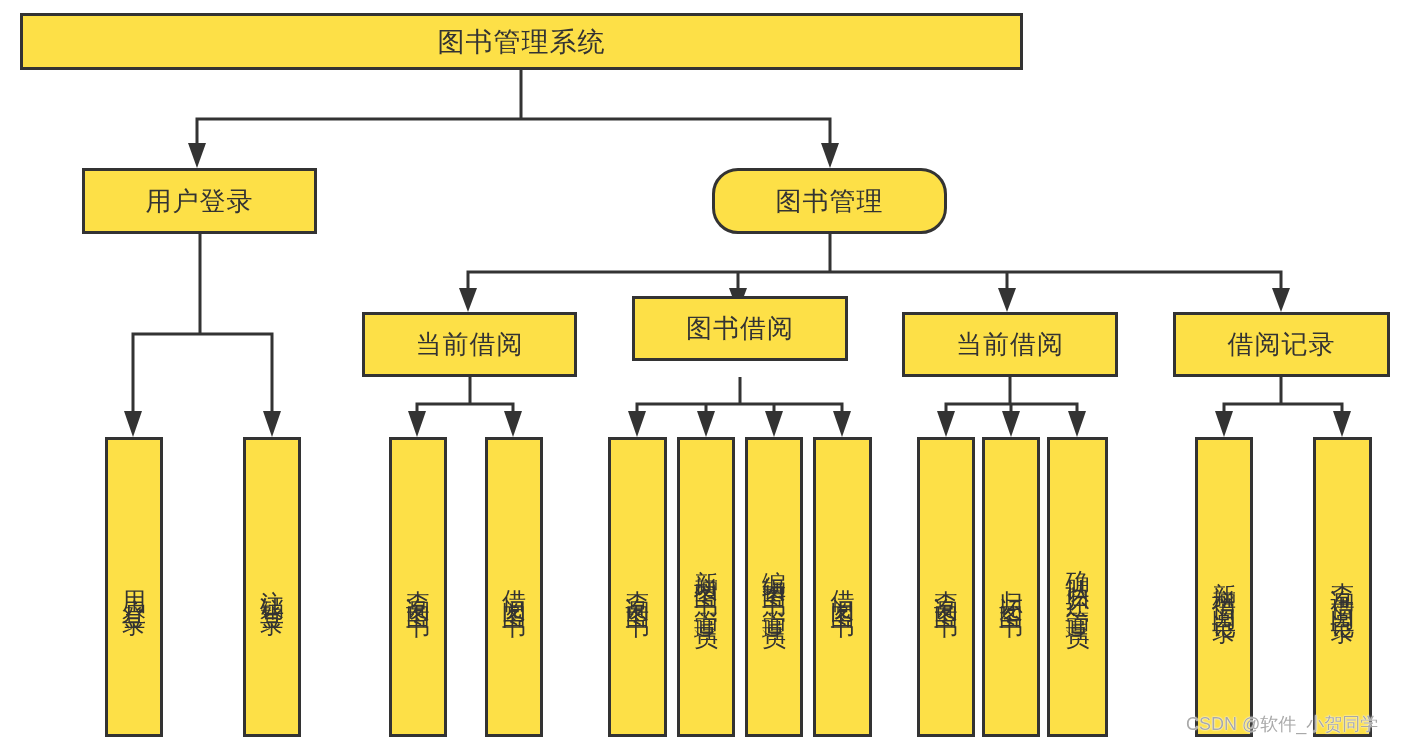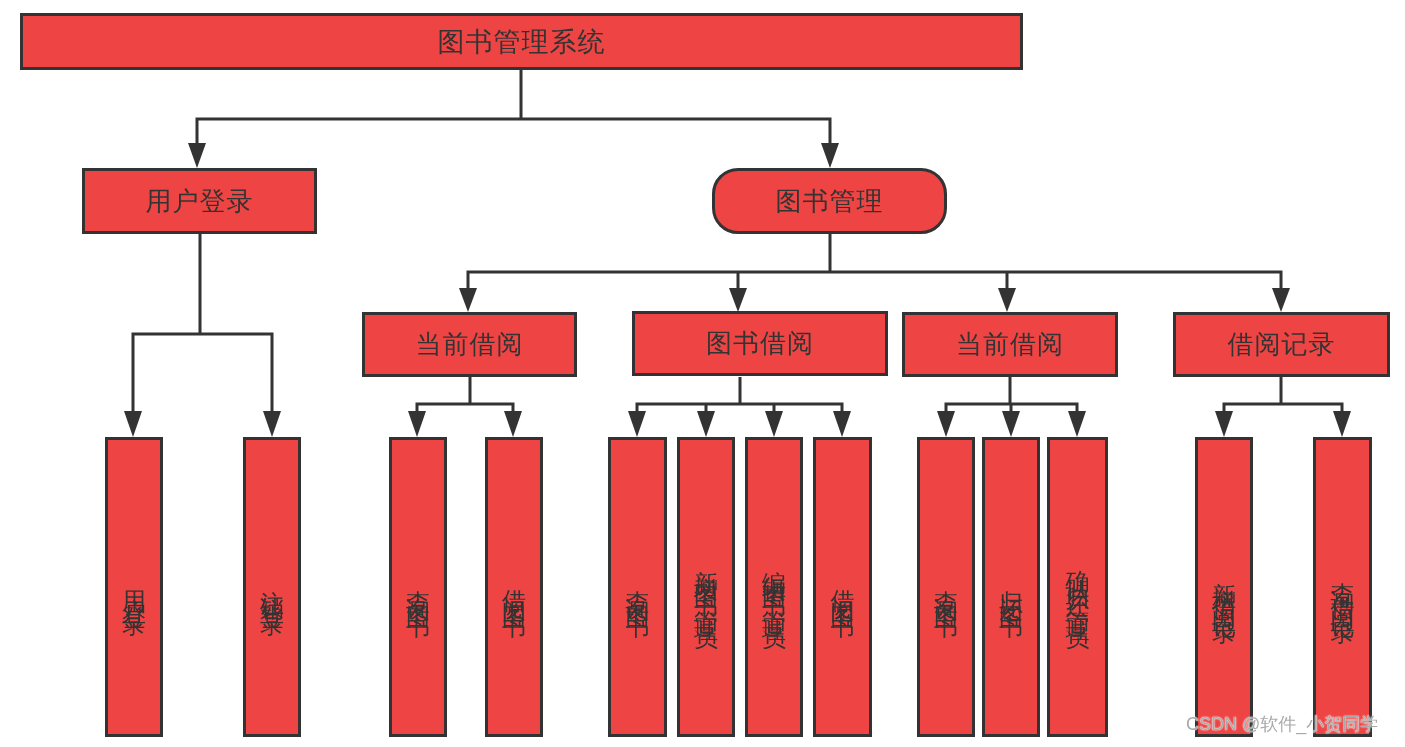--- a/index.html
+++ b/index.html
@@ -32,21 +32,21 @@
     stroke:var(--line);
     stroke-width:3;
   }
   .conn polygon{
     fill:var(--line);
     stroke:none;
   }
   .box{
     position:absolute;
     box-sizing:border-box;
-    background:#ef4444;
+    background:#fde047;
     border:3px solid var(--border);
     color:var(--text);
     display:flex;
     align-items:center;
     justify-content:center;
     text-align:center;
   }
   .root-box{font-size:27px;letter-spacing:1px;}
   .h-box{font-size:26px;letter-spacing:1px;}
   .leaf-box{padding:4px 0;}
@@ -118,21 +118,21 @@
   <div class="box h-box" style="left:82px;top:168px;width:235px;height:66px;">
     <span>用户登录</span>
   </div>
   <div class="box h-box" style="left:712px;top:168px;width:235px;height:66px;border-radius:26px;">
     <span>图书管理</span>
   </div>
 
   <div class="box h-box" style="left:362px;top:312px;width:215px;height:65px;">
     <span>当前借阅</span>
   </div>
-  <div class="box h-box" style="left:632px;top:311px;width:256px;height:65px;text-align:center;">
+  <div class="box h-box" style="left:632px;top:296px;width:216px;height:65px;text-align:center;">
     <span>图书借阅</span>
   </div>
   <div class="box h-box" style="left:902px;top:312px;width:216px;height:65px;">
     <span>当前借阅</span>
   </div>
   <div class="box h-box" style="left:1173px;top:312px;width:217px;height:65px;">
     <span>借阅记录</span>
   </div>
 
   <div class="box leaf-box" style="left:105px;top:437px;width:58px;height:300px;">

